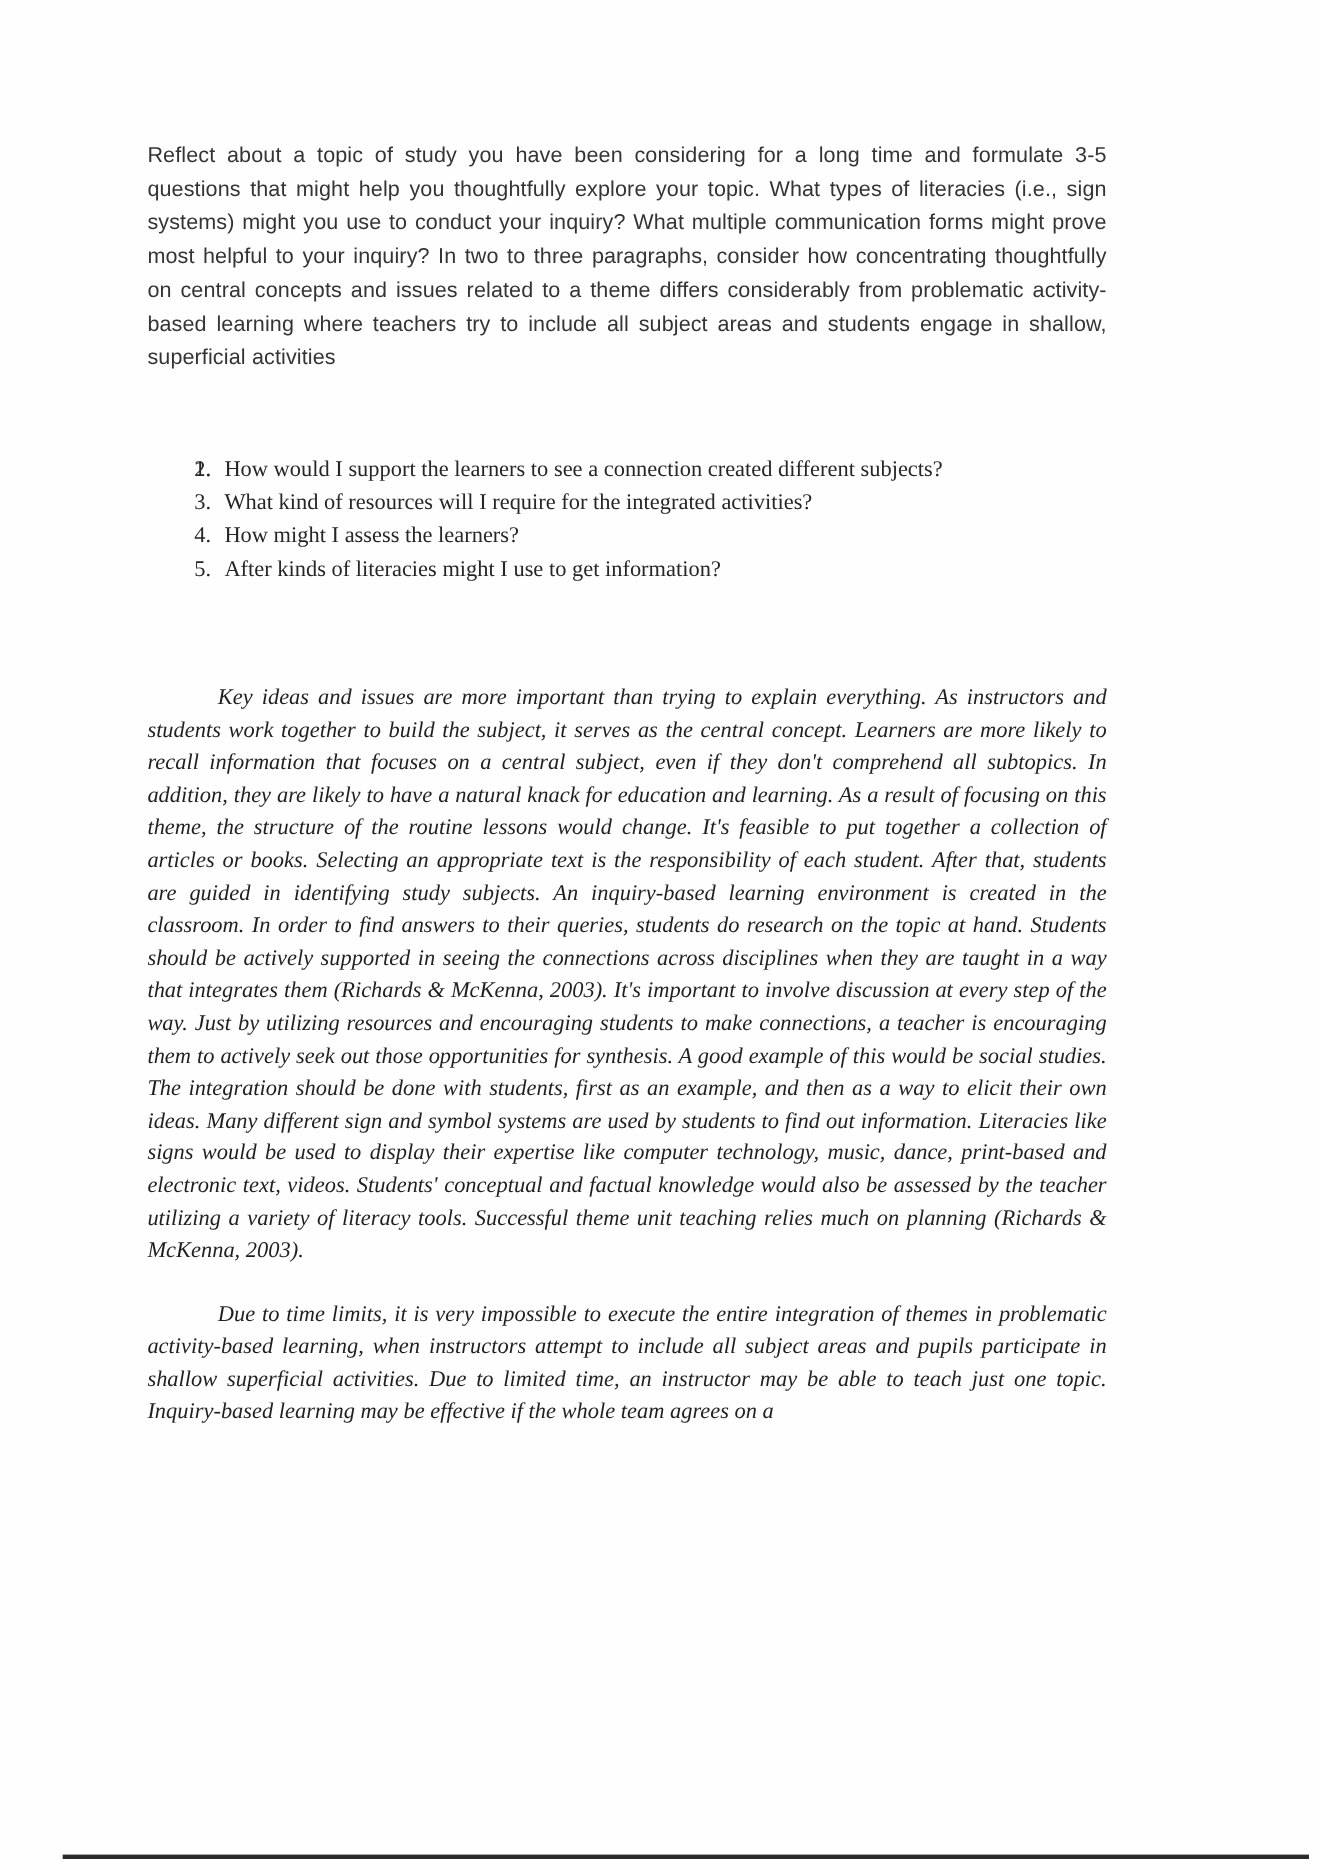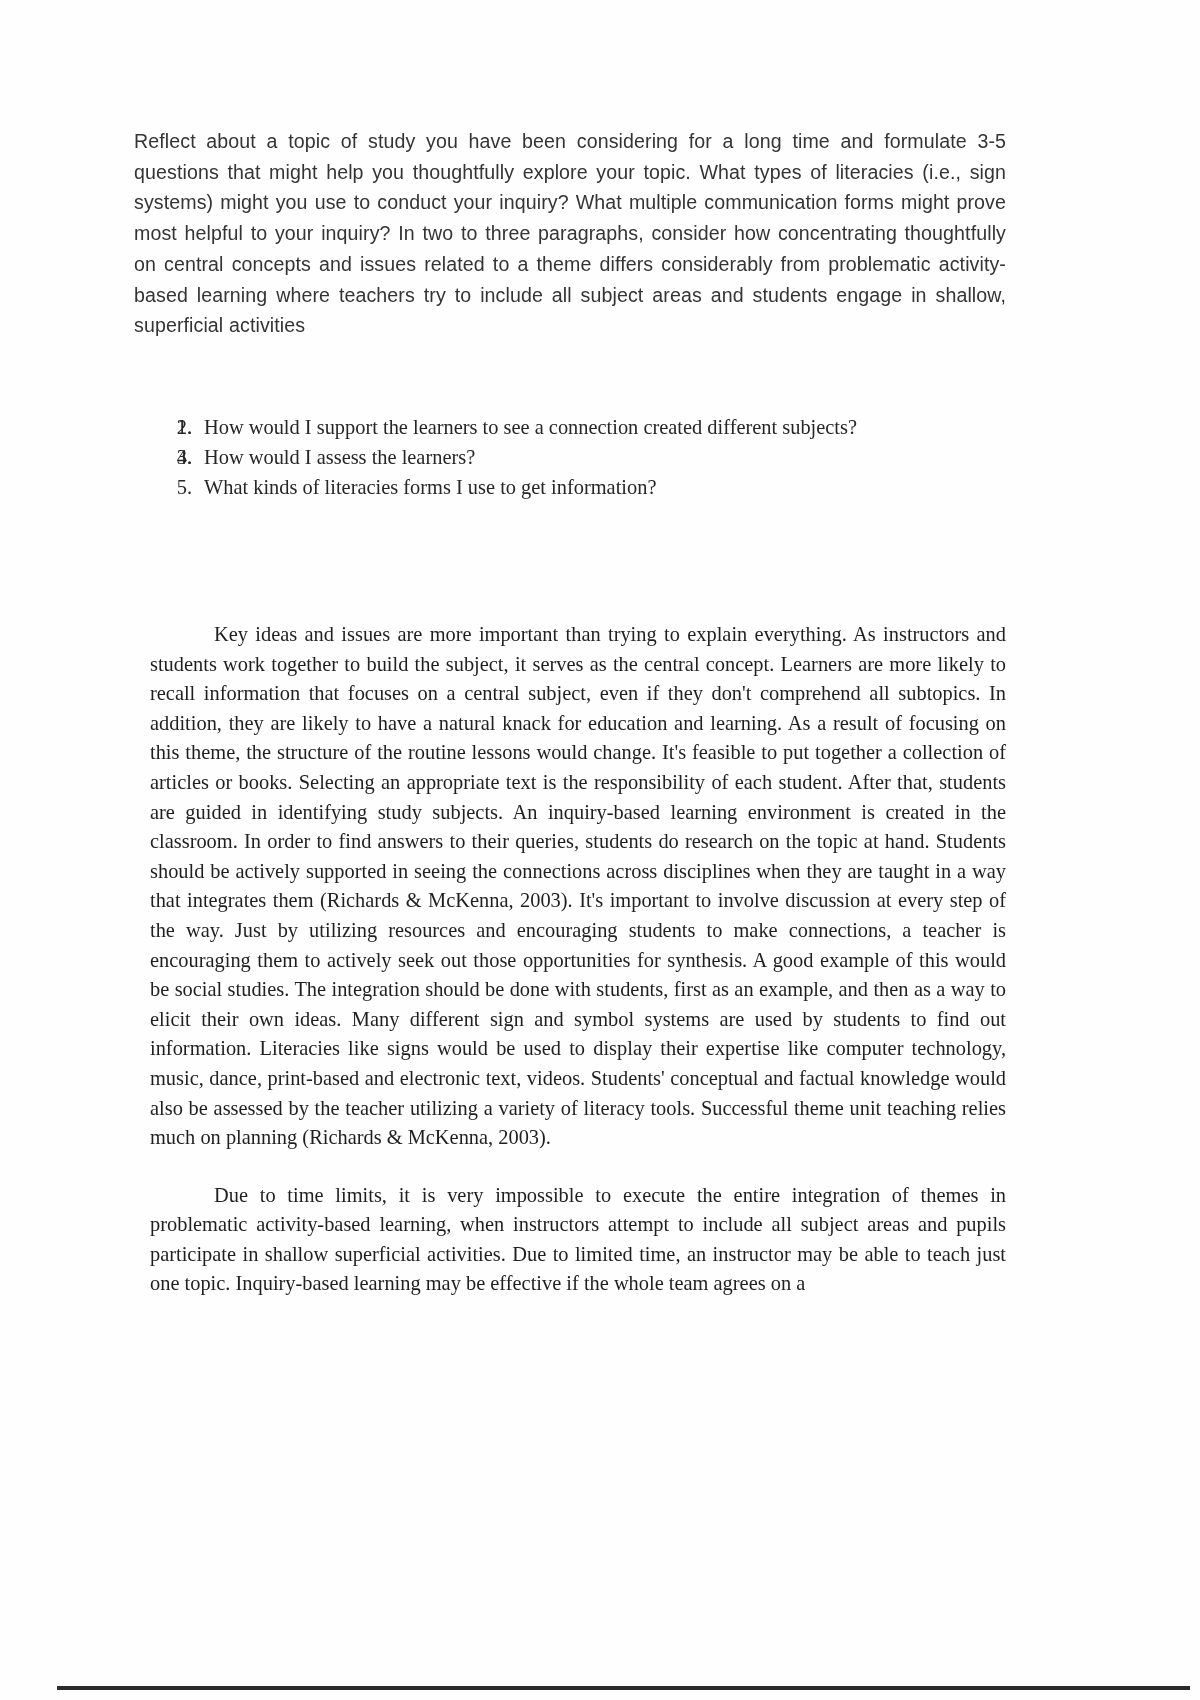--- a/index.html
+++ b/index.html
@@ -79,21 +79,22 @@
     width: 872px;
   }
   .body-para {
     font-family: "Liberation Serif", "DejaVu Serif", serif;
     font-size: 20.4px;
     line-height: 29.6px;
     color: #1f1f1f;
     text-align: justify;
     text-justify: inter-word;
     text-indent: 64px;
-    margin: 0 0 28px 16px;
+    margin: 0 0 28px 0;
+    font-style: italic;
   }
   .body-para:last-child { margin-bottom: 0; }
 
   
   .scan-edge {
     position: absolute;
     left: 57px;
     right: 10px;
     top: 1686px;
     height: 4px;
@@ -112,28 +113,29 @@
   <ol class="question-list">
     <li>
       <span class="num">1.</span>
     </li>
     <li>
       <span class="num">2.</span>
       <span>How would I support the learners to see a connection created different subjects?</span>
     </li>
     <li>
       <span class="num">3.</span>
+      <span>What kind of resources will I require for the integrated activities?</span>
     </li>
     <li>
       <span class="num">4.</span>
-      <span>How would I assess the learners?</span>
+      <span>How might I assess the learners?</span>
     </li>
     <li>
       <span class="num">5.</span>
-      <span>What kinds of literacies forms I use to get information?</span>
+      <span>After kinds of literacies might I use to get information?</span>
     </li>
   </ol>
 
   <div class="body-block">
     <p class="body-para">Key ideas and issues are more important than trying to explain everything. As instructors and students work together to build the subject, it serves as the central concept. Learners are more likely to recall information that focuses on a central subject, even if they don't comprehend all subtopics. In addition, they are likely to have a natural knack for education and learning. As a result of focusing on this theme, the structure of the routine lessons would change. It's feasible to put together a collection of articles or books. Selecting an appropriate text is the responsibility of each student. After that, students are guided in identifying study subjects. An inquiry-based learning environment is created in the classroom. In order to find answers to their queries, students do research on the topic at hand. Students should be actively supported in seeing the connections across disciplines when they are taught in a way that integrates them (Richards &amp; McKenna, 2003). It's important to involve discussion at every step of the way. Just by utilizing resources and encouraging students to make connections, a teacher is encouraging them to actively seek out those opportunities for synthesis. A good example of this would be social studies. The integration should be done with students, first as an example, and then as a way to elicit their own ideas. Many different sign and symbol systems are used by students to find out information. Literacies like signs would be used to display their expertise like computer technology, music, dance, print-based and electronic text, videos. Students' conceptual and factual knowledge would also be assessed by the teacher utilizing a variety of literacy tools. Successful theme unit teaching relies much on planning (Richards &amp; McKenna, 2003).</p>
     <p class="body-para">Due to time limits, it is very impossible to execute the entire integration of themes in problematic activity-based learning, when instructors attempt to include all subject areas and pupils participate in shallow superficial activities. Due to limited time, an instructor may be able to teach just one topic.  Inquiry-based learning may be effective if the whole team agrees on a</p>
   </div>
 
   <div class="scan-edge"></div>
 

